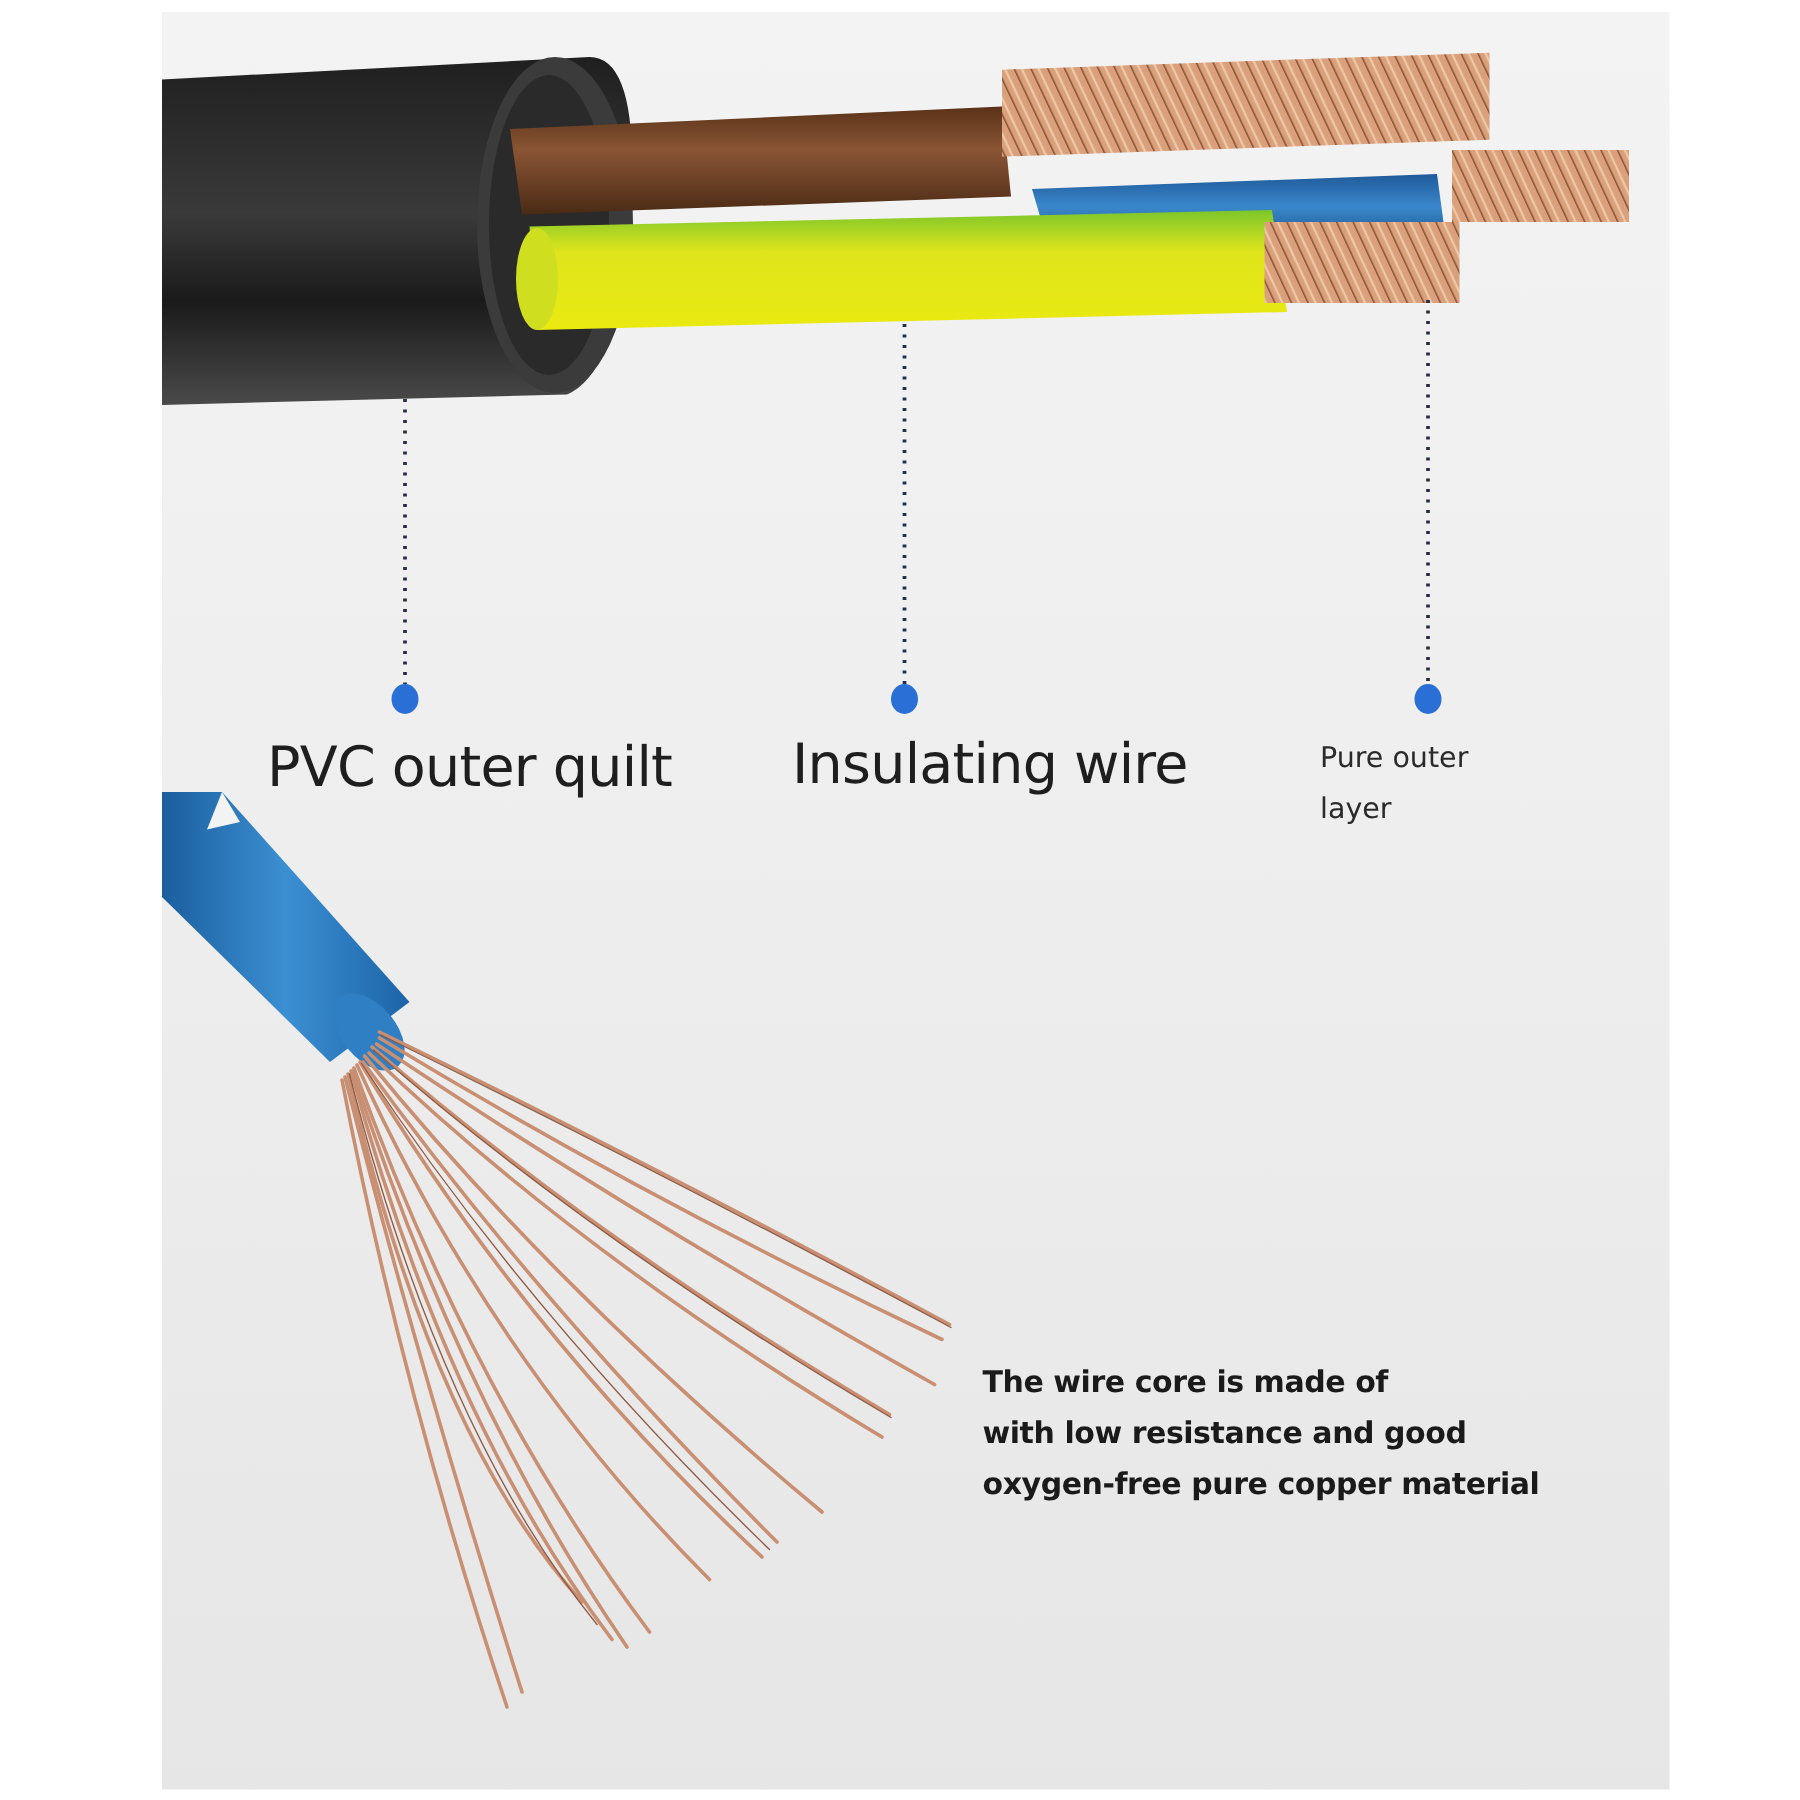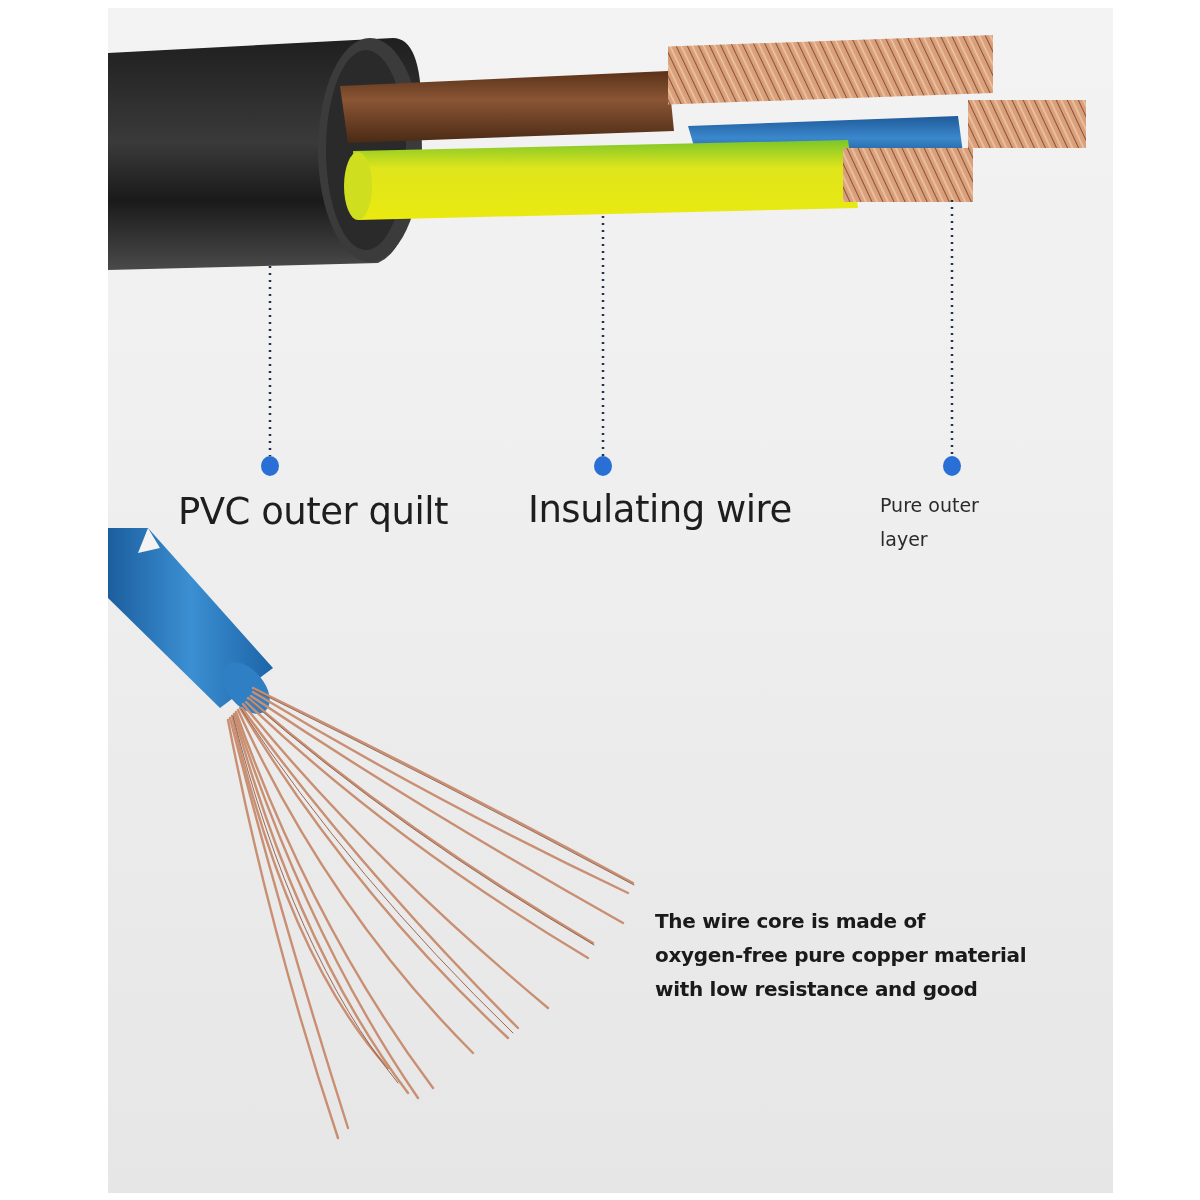--- a/index.html
+++ b/index.html
@@ -125,16 +125,16 @@
 
   <div class="label label-big" style="left:70px; top:482px;">PVC outer quilt</div>
   <div class="label label-big" style="left:420px; top:480px;">Insulating wire</div>
   <div class="label label-small" style="left:772px; top:480px;">
     <span style="display:block">Pure outer</span>
     <span style="display:block">layer</span>
   </div>
 
   <div class="desc">
     <span>The wire core is made of</span>
+    <span>with low resistance and good</span>
     <span>oxygen-free pure copper material</span>
-    <span>with low resistance and good</span>
   </div>
 </div>
 
 </body></html>

